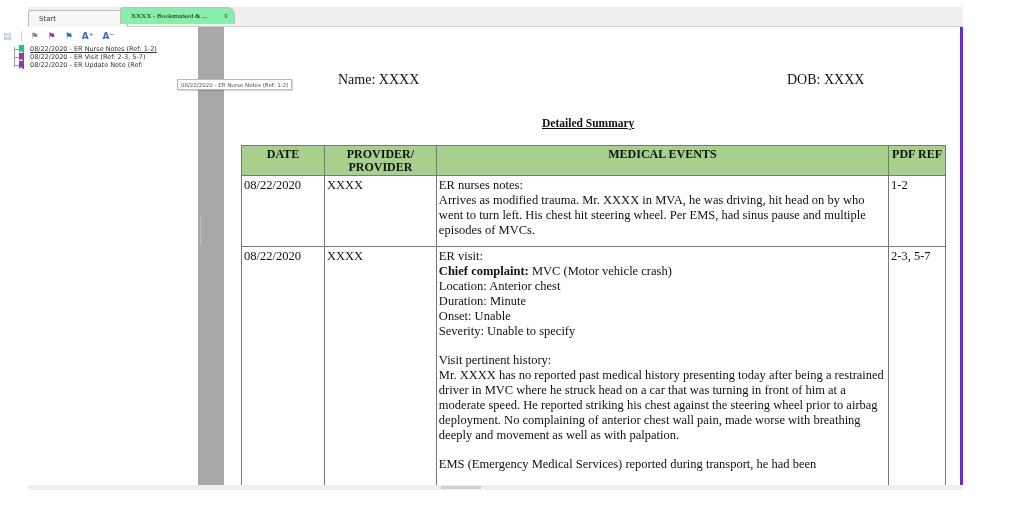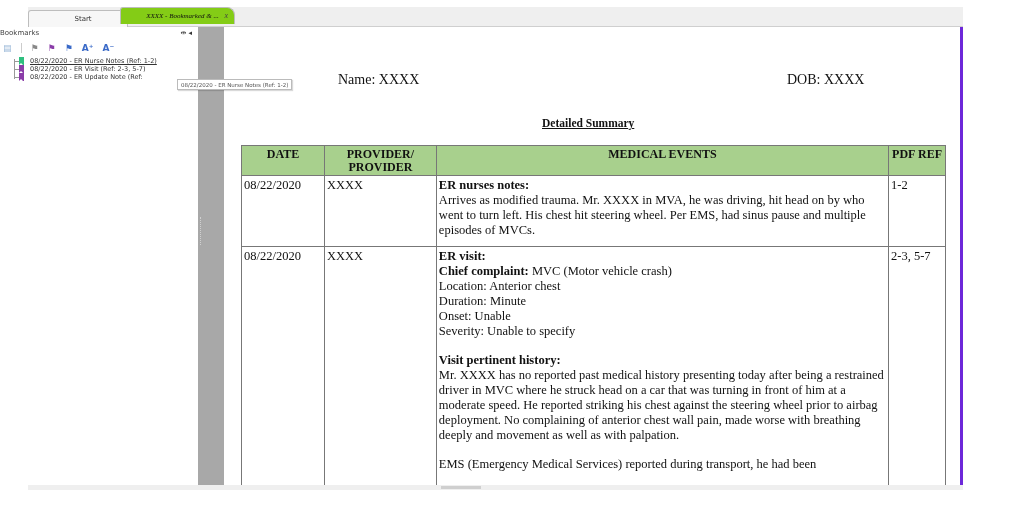--- a/index.html
+++ b/index.html
@@ -1,22 +1,22 @@
 <!DOCTYPE html>
 <html><head>
 <meta charset="utf-8">
 <style>
   * { box-sizing: border-box; margin: 0; padding: 0; }
   html, body { width: 1024px; height: 505px; overflow: hidden; background: #ffffff; font-family: "DejaVu Sans", sans-serif; }
 
   
   .tabbar { position: absolute; left: 28px; top: 7px; width: 935px; height: 20px; background: #efefef; border-bottom: 1px solid #cfcfcf; }
-  .tab { position: absolute; top: 3px; height: 17px; font-size: 7px; color: #333; background: #f7f7f7; border: 1px solid #bdbdbd; border-bottom: none; border-radius: 3px 8px 0 0; padding: 4px 0 0 10px; text-align: center; }
+  .tab { position: absolute; top: 3px; height: 17px; font-size: 7px; color: #333; background: #f7f7f7; border: 1px solid #bdbdbd; border-bottom: none; border-radius: 3px 8px 0 0; padding: 4px 0 0 10px; }
   .tab.start { left: 0px; width: 100px; }
-  .tab.doc { left: 92px; width: 115px; background: #84cc16; z-index: 2; font-style: italic; }
+  .tab.doc { left: 92px; width: 115px; background: #86efac; z-index: 2; }
   .tab .close { position: absolute; right: 6px; top: 3px; font-size: 8px; color: #444; }
 
   
   .bm-panel { position: absolute; left: 0; top: 27px; width: 198px; height: 458px; background: #ffffff; }
   .bm-header { height: 12px; font-size: 7px; color: #444; padding-left: 0px; position: relative; line-height: 12px; }
   .bm-header .pin { position: absolute; right: 6px; top: 0; font-size: 7px; color: #333; }
   .bm-toolbar { height: 14px; display: flex; align-items: center; gap: 9px; padding-left: 3px; margin-top: 2px; }
   .tb-ico { font-size: 9px; line-height: 10px; }
   .tb-sep { width: 1px; height: 10px; background: #ccc; }
   .bm-list { position: relative; margin-top: 2px; padding-left: 30px; }
@@ -39,21 +39,21 @@
   .name { position: absolute; left: 114px; top: 45px; font-size: 14px; }
   .dob { position: absolute; left: 563px; top: 45px; font-size: 14px; font-family: Liberation Serif, serif; }
   .title { position: absolute; left: 318px; top: 90px; font-size: 11.5px; font-weight: bold; text-decoration: underline; }
 
   table.summary { position: absolute; left: 17px; top: 118px; width: 705px; border-collapse: collapse; font-size: 12.5px; line-height: 15px; }
   table.summary th, table.summary td { border: 1px solid #777; vertical-align: top; }
   table.summary th { background: #a8d08d; font-weight: bold; text-align: center; font-size: 12px; line-height: 13px; padding: 2px 2px 1px; margin-top: 47px; }
   table.summary td { padding: 2px 1px 0 2px; }
   col.c-date { width: 83px; } col.c-fac { width: 112px; } col.c-events { width: 453px; } col.c-ref { width: 57px; }
   td.date { padding-left: 6px; }
-  .ev-title { font-weight: bold; }
+  .ev-title { font-weight: normal; }
   .ev-line { display: block; }
   .ev-gap { display: block; height: 14px; }
   .row1 td { height: 71px; }
 
   
   .hscroll { position: absolute; left: 28px; top: 485px; width: 935px; height: 5px; background: #efefef; }
   .hscroll .thumb { position: absolute; left: 413px; top: 1px; width: 40px; height: 3px; background: #cfcfcf; }
 </style>
 </head>
 <body>
@@ -62,24 +62,20 @@
   <div class="tab start">
     <span>Start</span>
   </div>
   <div class="tab doc">
     <span>XXXX - Bookmarked &amp; ...</span>
     <span class="close">x</span>
   </div>
 </div>
 
 <div class="bm-panel">
-  <div class="bm-header">
-    <span>Bookmarks</span>
-    <span class="pin">⇹ ◂</span>
-  </div>
   <div class="bm-toolbar">
     <span class="tb-ico" style="color:#9ab8d8">▤</span>
     <span class="tb-sep"></span>
     <span class="tb-ico" style="color:#888">⚑</span>
     <span class="tb-ico" style="color:#8a3ca8">⚑</span>
     <span class="tb-ico" style="color:#3a6ac8">⚑</span>
     <span class="tb-ico" style="color:#3a6ac8;font-weight:bold">A⁺</span>
     <span class="tb-ico" style="color:#3a6ac8;font-weight:bold">A⁻</span>
   </div>
   <div class="bm-list">

